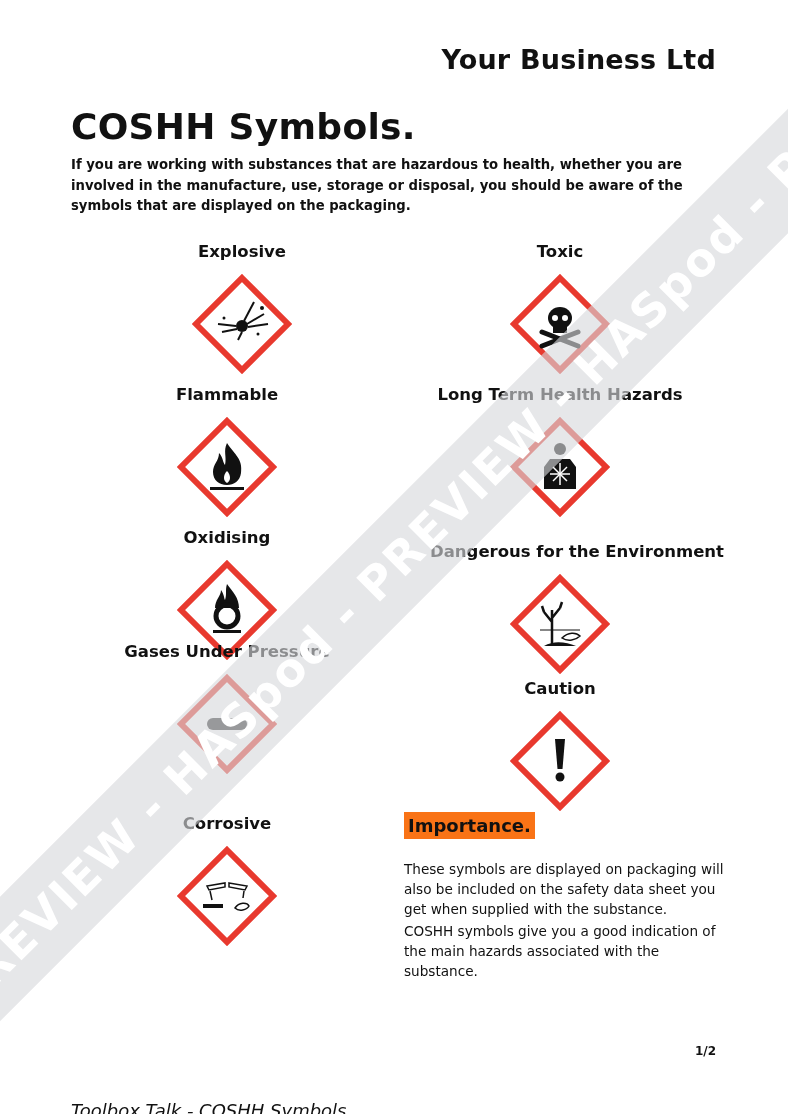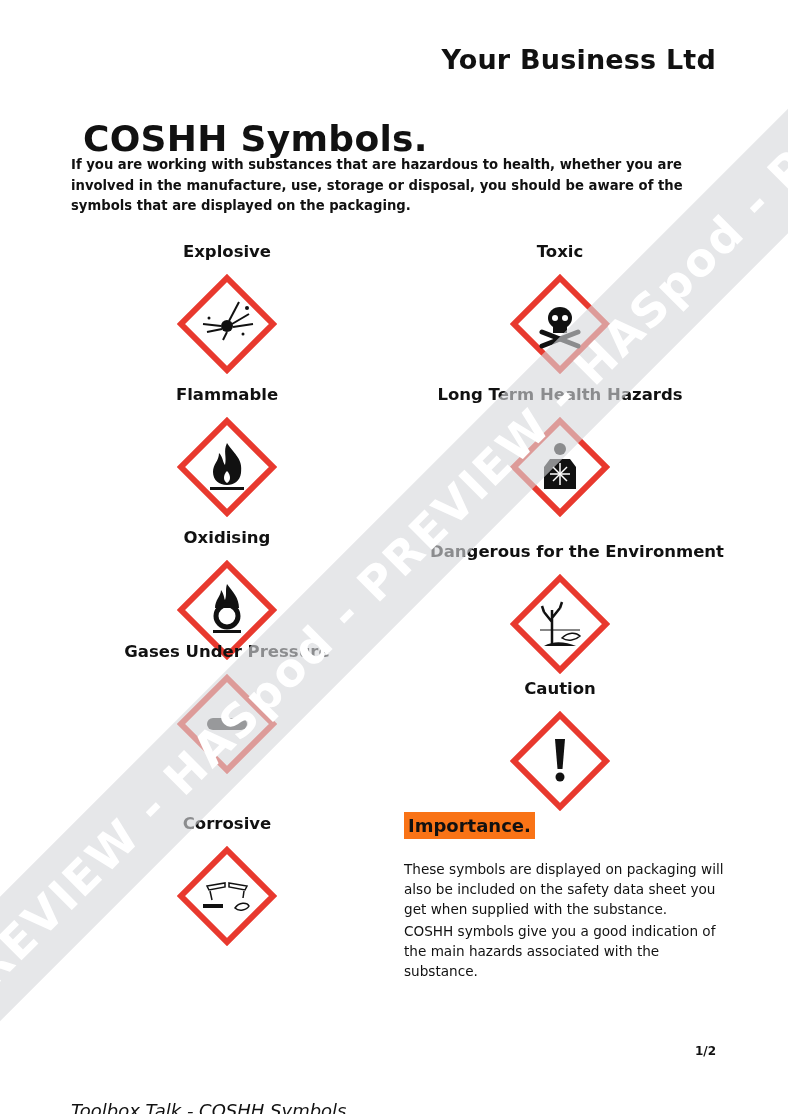--- a/index.html
+++ b/index.html
@@ -1,38 +1,38 @@
 <!DOCTYPE html>
 <html><head>
 <meta charset="utf-8">
 <style>
   html,body{margin:0;padding:0;background:#fff;}
   body{width:788px;height:1114px;position:relative;overflow:hidden;font-family:"DejaVu Sans","Liberation Sans",sans-serif;color:#111;}
   .company{position:absolute;right:72px;top:44px;font-size:27px;font-weight:bold;letter-spacing:0.2px;}
-  .title{position:absolute;left:71px;top:106px;font-size:36px;font-weight:bold;letter-spacing:0.3px;margin:12px;}
+  .title{position:absolute;left:71px;top:106px;font-size:36px;font-weight:bold;letter-spacing:0.3px;margin:0;}
   .intro{position:absolute;left:71px;top:155px;width:650px;font-size:13.2px;font-weight:bold;line-height:20.5px;}
   .sym{position:absolute;width:260px;text-align:center;}
   .sym .lbl{font-size:16.5px;font-weight:bold;height:24px;line-height:24px;white-space:nowrap;}
   .sym svg{display:block;margin:10px auto 0;}
   .imp{position:absolute;left:404px;top:812px;width:320px;}
   .imp-h{display:inline-block;background:#f97316;font-size:18px;font-weight:bold;padding:3px 4px;}
   .imp-p{font-size:13.6px;line-height:20.2px;margin-top:20px;}
   .footer-l{position:absolute;left:71px;top:1100px;font-size:18px;font-style:italic;}
   .footer-r{position:absolute;right:72px;top:1044px;font-size:12px;font-weight:bold;}
   .wm{position:absolute;left:-220px;top:510px;width:1250px;height:88px;background:rgba(214,216,219,0.62);transform:rotate(-45deg);transform-origin:50% 50%;display:flex;align-items:center;justify-content:center;pointer-events:none;}
   .wm span{color:#fff;font-size:46px;font-weight:bold;letter-spacing:2px;white-space:nowrap;}
 </style>
 </head>
 <body>
 
 <div class="company">Your Business Ltd</div>
 <h1 class="title">COSHH Symbols.</h1>
 <div class="intro">If you are working with substances that are hazardous to health, whether you are involved in the manufacture, use, storage or disposal, you should be aware of the symbols that are displayed on the packaging.</div>
 
-<div class="sym" style="left:97px;top:240px;">
+<div class="sym" style="left:112px;top:240px;">
   <div class="lbl">Explosive</div>
   <svg width="100" height="100" viewBox="0 0 100 100">
     <polygon points="50,4 96,50 50,96 4,50" fill="#fff" stroke="#e8392e" stroke-width="6"></polygon>
     <circle cx="50" cy="52" r="6" fill="#111"></circle>
     <g stroke="#111" stroke-width="2">
       <line x1="52" y1="47" x2="62" y2="28"></line>
         <line x1="55" y1="50" x2="72" y2="40"></line>
       <line x1="56" y1="53" x2="76" y2="50"></line>
         <line x1="44" y1="52" x2="26" y2="50"></line>
       <line x1="45" y1="55" x2="30" y2="58"></line>

